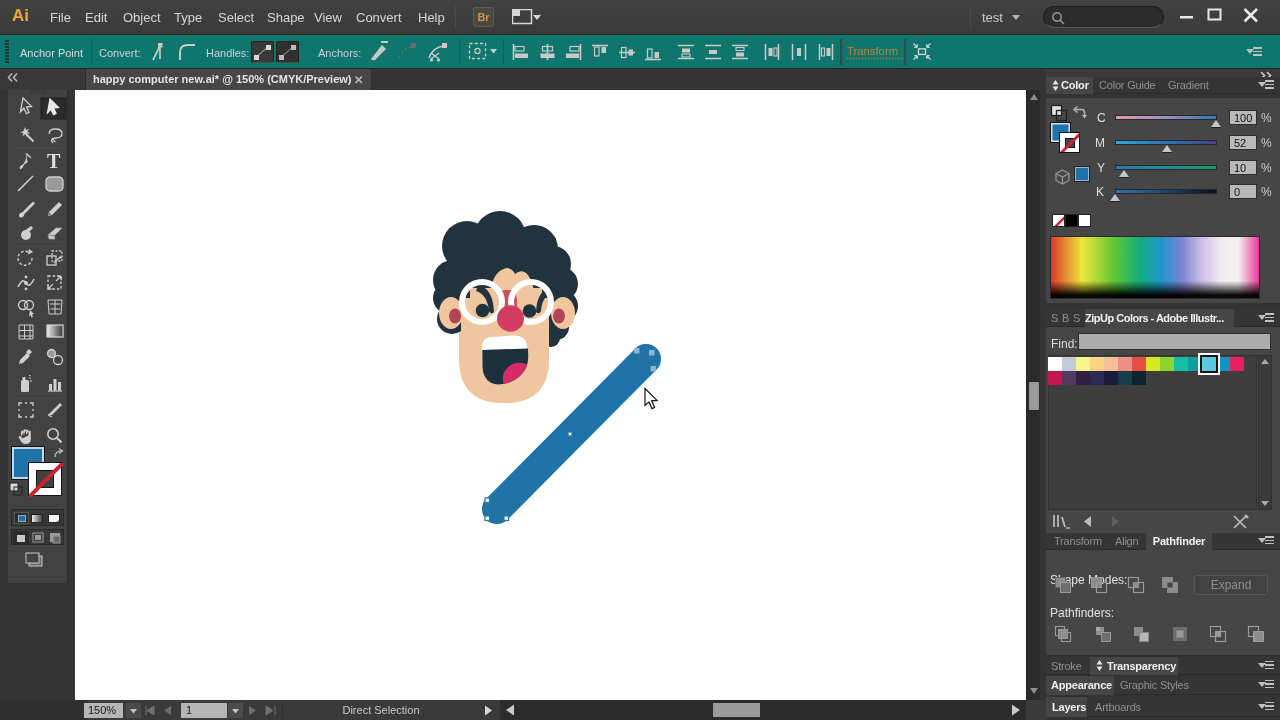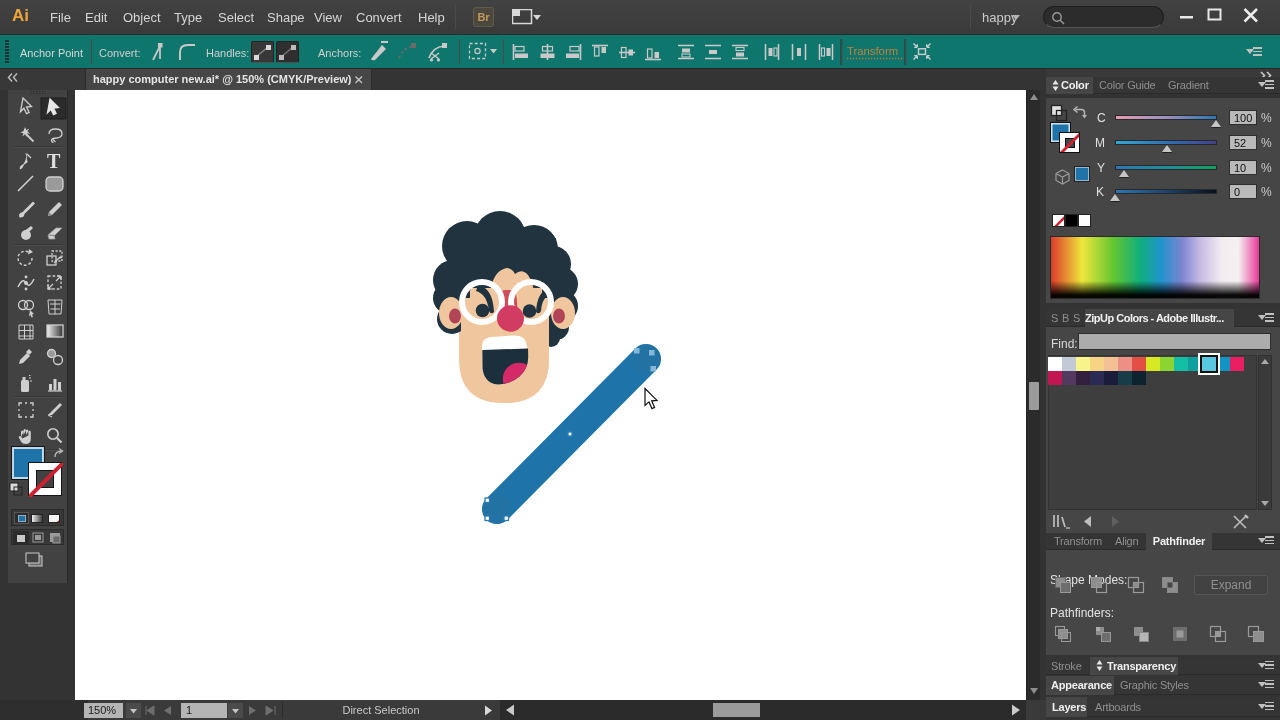--- a/index.html
+++ b/index.html
@@ -72,21 +72,21 @@
     <span class="mi" style="left:356px">Convert</span>
     <span class="mi" style="left:418px">Help</span>
     <div class="vsep" style="left:455px"></div>
     <div id="brbtn">Br</div>
     <svg id="wsicon" width="30" height="17">
       <rect x="0.5" y="0.5" width="19" height="14" fill="none" stroke="#d8d8d8" stroke-width="1.5"></rect>
       <rect x="1" y="1" width="7" height="6" fill="#d8d8d8"></rect>
       <path d="M21 6 l8 0 l-4 5 z" fill="#d8d8d8"></path>
     </svg>
     <div class="vsep" style="left:970px"></div>
-    <span id="testlbl">happy</span>
+    <span id="testlbl">test</span>
     <div id="testarr"></div>
     <div id="search">
       <svg width="18" height="16" style="position:absolute;left:6px;top:3px">
         <circle cx="7" cy="7" r="4.2" fill="none" stroke="#9a9a9a" stroke-width="1.4"></circle>
         <line x1="10" y1="10" x2="14" y2="14" stroke="#9a9a9a" stroke-width="1.4"></line>
       </svg>
     </div>
     <svg class="winbtn" style="left:1172px" width="108" height="30">
       <rect x="8" y="16" width="13" height="2.5" fill="#e8e8e8"></rect>
       <rect x="36.5" y="9.5" width="12" height="10" fill="none" stroke="#e8e8e8" stroke-width="2"></rect>

